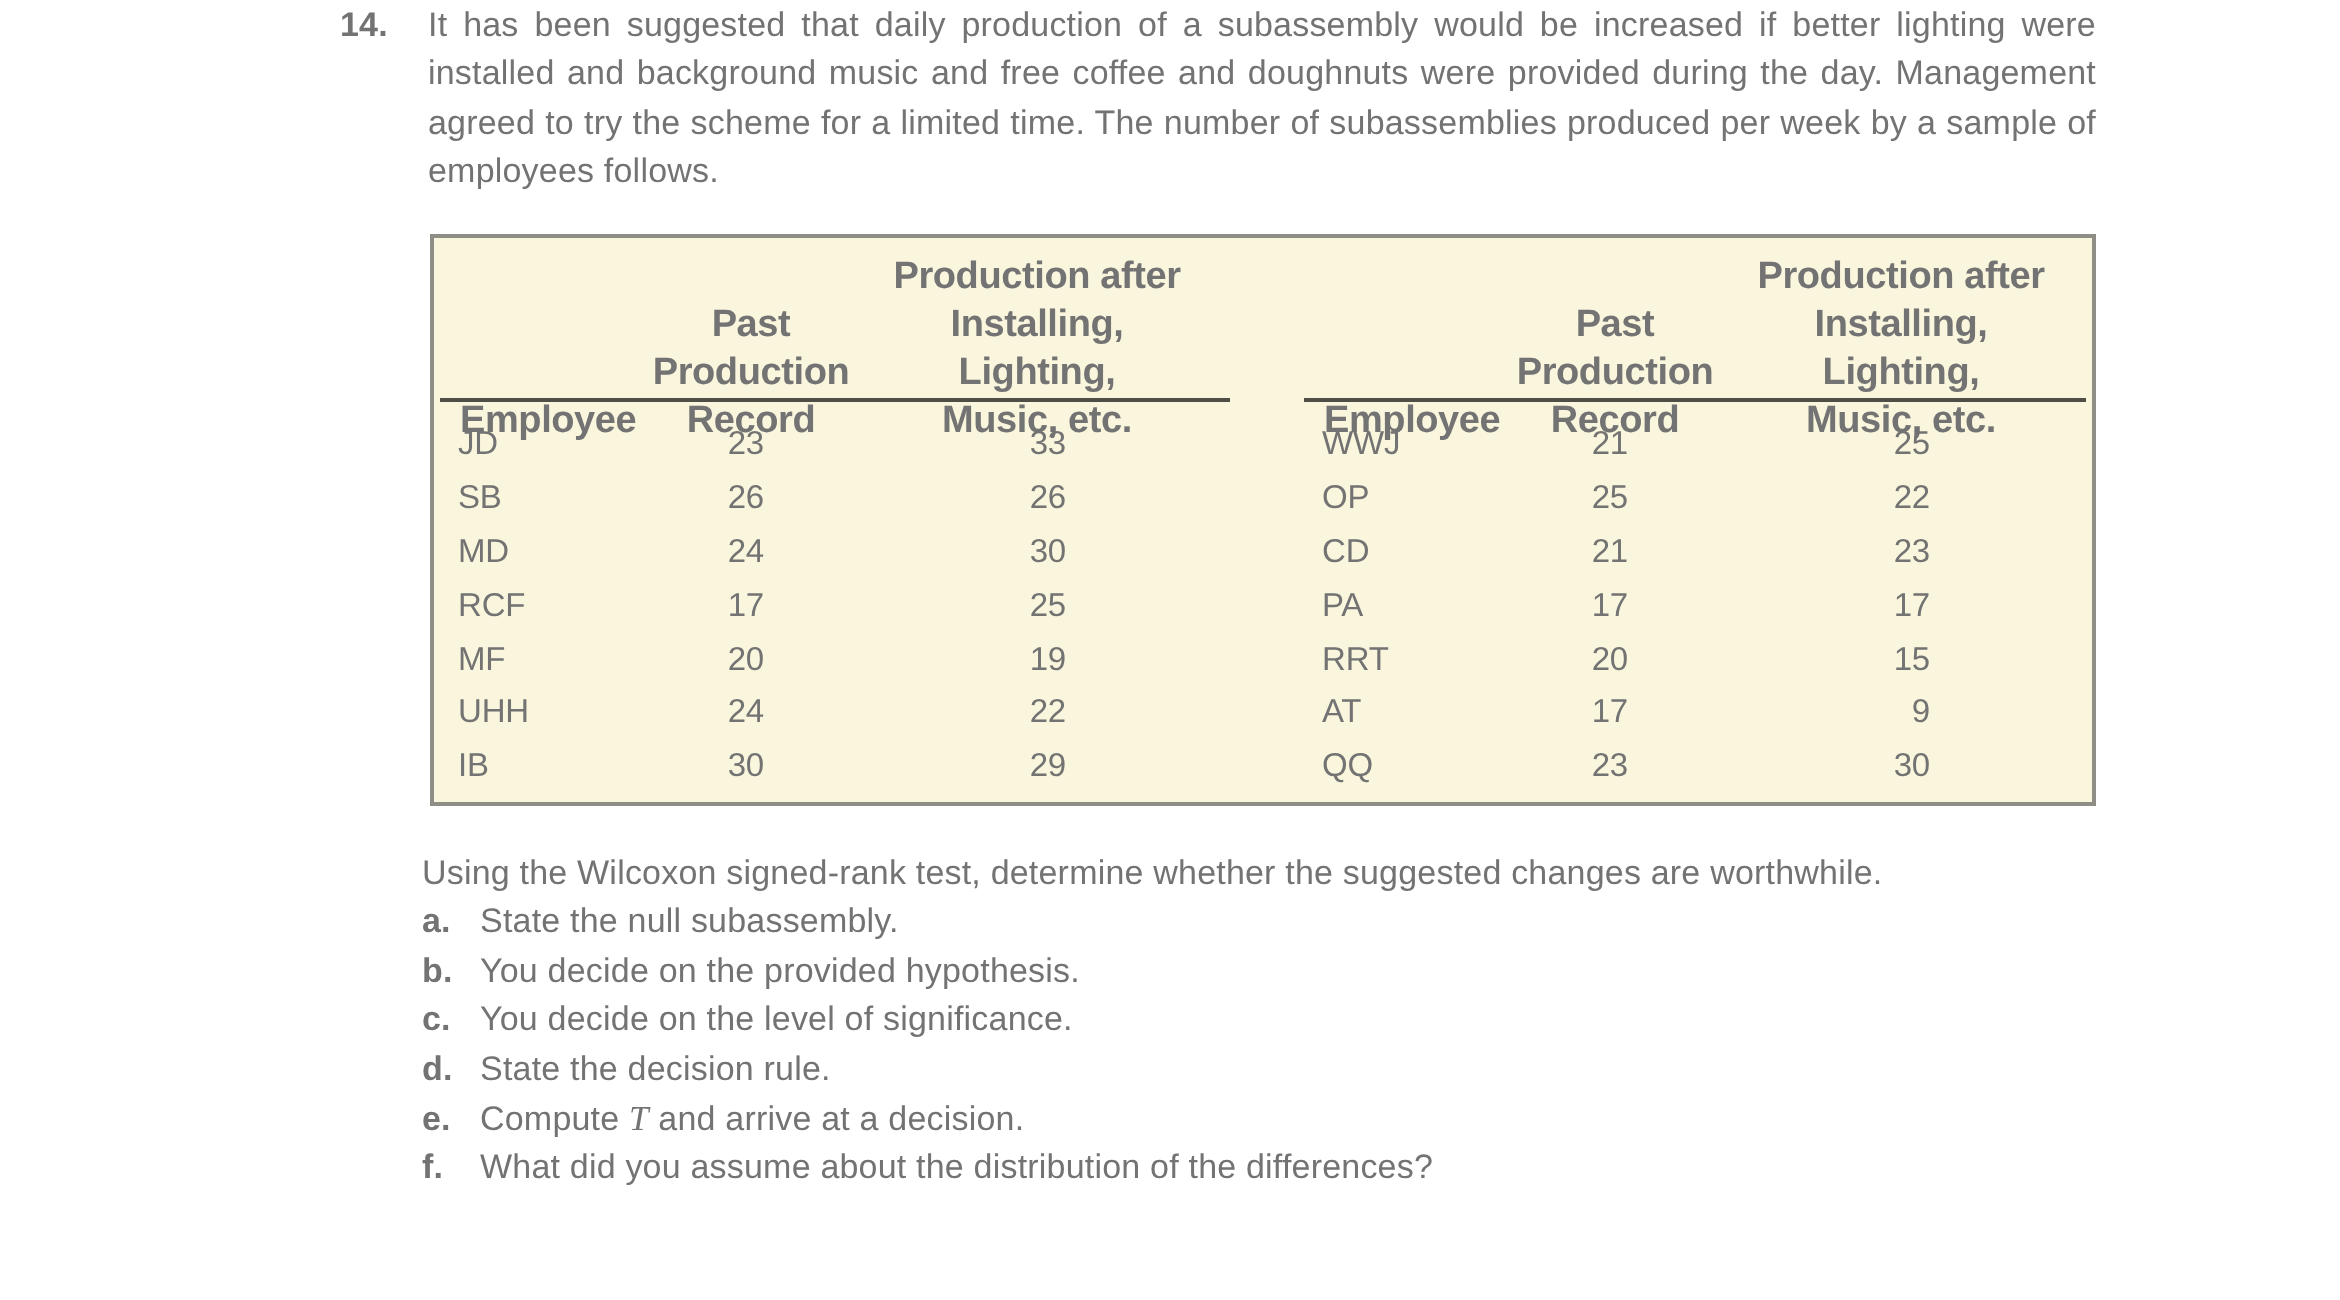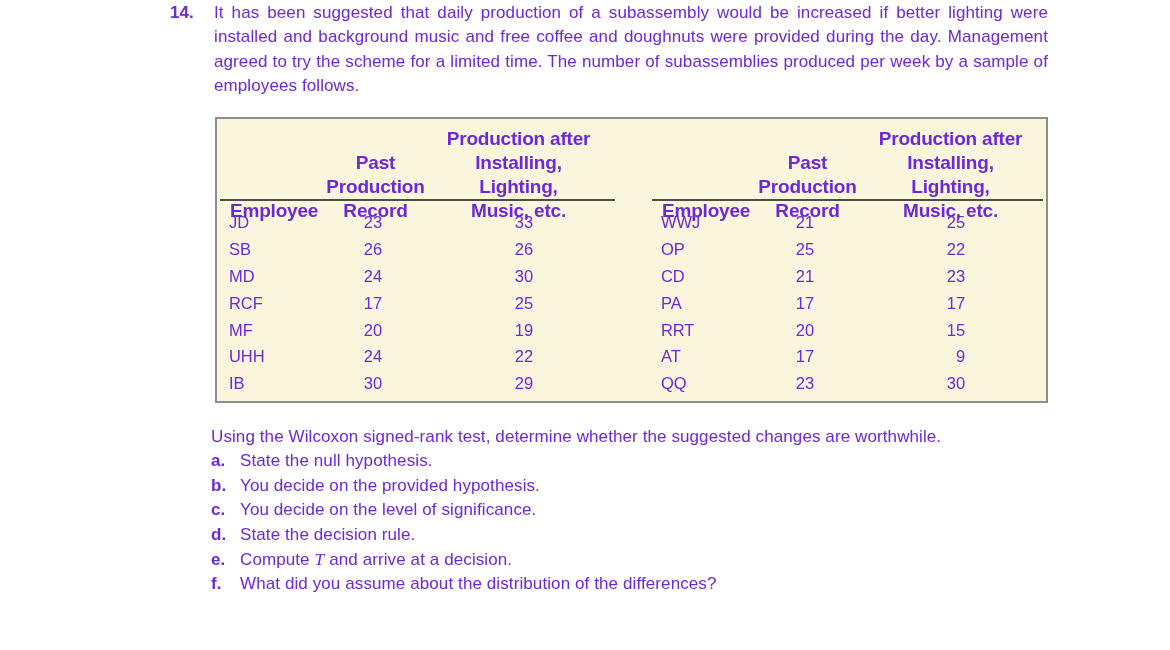--- a/index.html
+++ b/index.html
@@ -4,21 +4,21 @@
 <style>
   * { margin: 0; padding: 0; box-sizing: border-box; }
   html, body { background: #ffffff; }
   .page {
     position: relative;
     width: 1170px;
     height: 650px;
     background: #ffffff;
     overflow: hidden;
     font-family: "Liberation Sans", sans-serif;
-    color: #6d28d9;
+    color: #737373;
     text-decoration: underline;
   }
 
   
   .problem {
     position: absolute;
     left: 170px;
     top: 1px;
     width: 878px;
     font-size: 17px;
@@ -186,21 +186,21 @@
         <div class="td td-past">23</div>
         <div class="td td-after">30</div>
       </div>
     </div>
 
   </div>
 
   <div class="questions">
     <div class="q-lead">Using the Wilcoxon signed-rank test, determine whether the suggested changes are worthwhile.</div>
     <div class="q-item">
-      <span class="q-letter">a.</span><span>State the null hypothesis.</span>
+      <span class="q-letter">a.</span><span>State the null subassembly.</span>
     </div>
     <div class="q-item">
       <span class="q-letter">b.</span><span>You decide on the provided hypothesis.</span>
     </div>
     <div class="q-item">
       <span class="q-letter">c.</span><span>You decide on the level of significance.</span>
     </div>
     <div class="q-item">
       <span class="q-letter">d.</span><span>State the decision rule.</span>
     </div>

